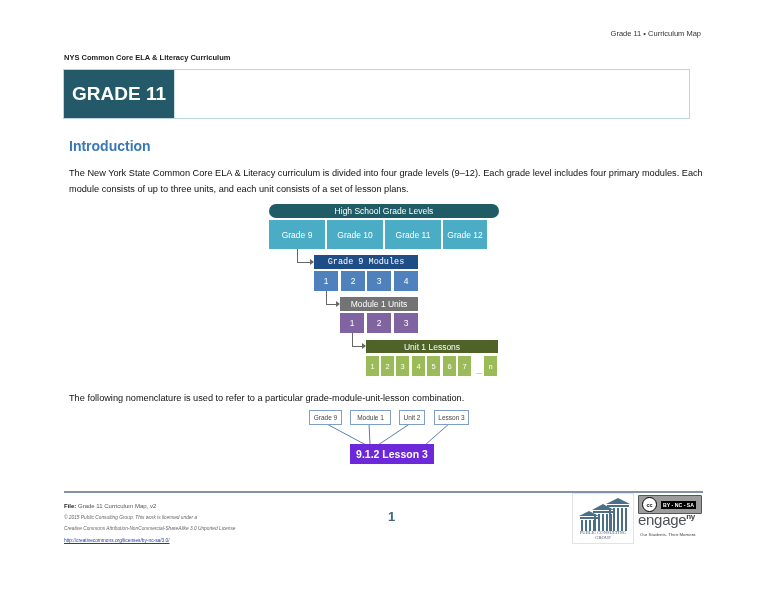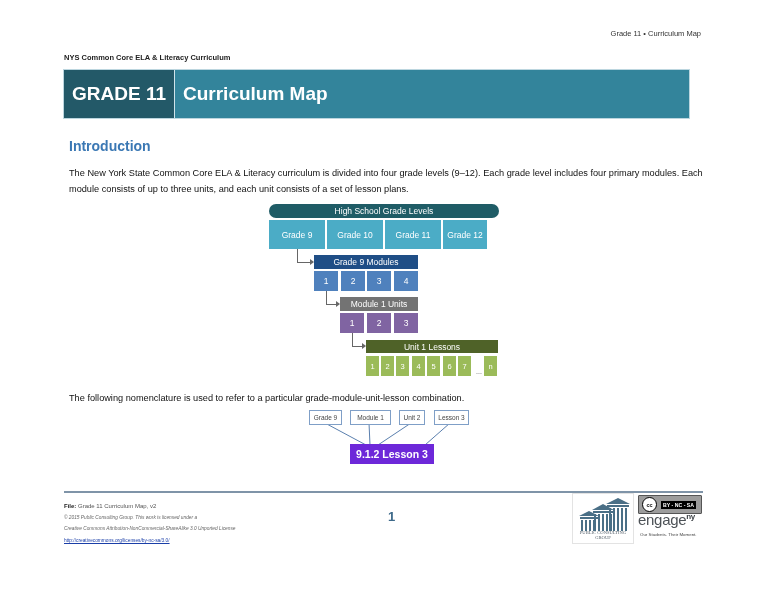--- a/index.html
+++ b/index.html
@@ -14,21 +14,21 @@
 
     .intro-h { left: 69px; top: 138px; font-size: 14px; font-weight: bold; color: #3b78b4; }
     .para { left: 69px; width: 640px; font-size: 9.2px; line-height: 15.5px; color: #111; }
     .p1 { top: 166px; }
     .p2 { top: 391px; }
 
     
     .dg-box { position: absolute; display: flex; align-items: center; justify-content: center; color: #fff; font-size: 8.5px; }
     .hs-head { left: 269px; top: 204px; width: 230px; height: 14px; background: #1f5c66; border-radius: 7px; }
     .grade-cell { top: 220px; height: 29px; width: 56px; background: #4bacc6; }
-    .mod-head { left: 314px; top: 255px; width: 104px; height: 14px; background: #1f4e86; }
+    .mod-head { left: 314px; top: 255px; width: 104px; height: 14px; background: #1f4e86; font-family: Liberation Mono, monospace; }
     .mod-cell { top: 271px; height: 20px; width: 24px; background: #4f81bd; }
     .unit-head { left: 340px; top: 297px; width: 78px; height: 14px; background: #737373; }
     .unit-cell { top: 313px; height: 20px; width: 24px; background: #8064a2; }
     .les-head { left: 366px; top: 340px; width: 132px; height: 13px; background: #4f6228; text-align: center; }
     .les-cell { top: 356px; height: 20px; width: 13px; background: #9bbb59; font-size: 7.5px; }
     .les-dots { left: 476px; top: 368px; font-size: 7px; color: #555; }
     .conn { position: absolute; border-left: 1.3px solid #666; border-bottom: 1.3px solid #666; }
     .arrowhead { position: absolute; width: 0; height: 0; border-top: 3px solid transparent; border-bottom: 3px solid transparent; border-left: 4px solid #666; }
 
     
@@ -55,21 +55,20 @@
     .tagline { left: 640px; top: 532px; font-size: 4.4px; color: #444; }
   </style>
 </head>
 <body>
 
 <div class="abs hdr-left">NYS Common Core ELA &amp; Literacy Curriculum</div>
 <div class="abs hdr-right">Grade 11 • Curriculum Map</div>
 
 <div class="abs banner">
   <div class="banner-grade">GRADE 11</div>
-  <div class="banner-title">Curriculum Map</div>
 </div>
 
 <div class="abs intro-h">Introduction</div>
 <div class="abs para p1">The New York State Common Core ELA &amp; Literacy curriculum is divided into four grade levels (9–12). Each grade level includes four primary modules. Each module consists of up to three units, and each unit consists of a set of lesson plans.</div>
 
 <div>
   <div class="dg-box hs-head">High School Grade Levels</div>
   <div class="dg-box grade-cell" style="left:269px">Grade 9</div>
   <div class="dg-box grade-cell" style="left:327px; width:56px">Grade 10</div>
   <div class="dg-box grade-cell" style="left:385px; width:56px">Grade 11</div>

